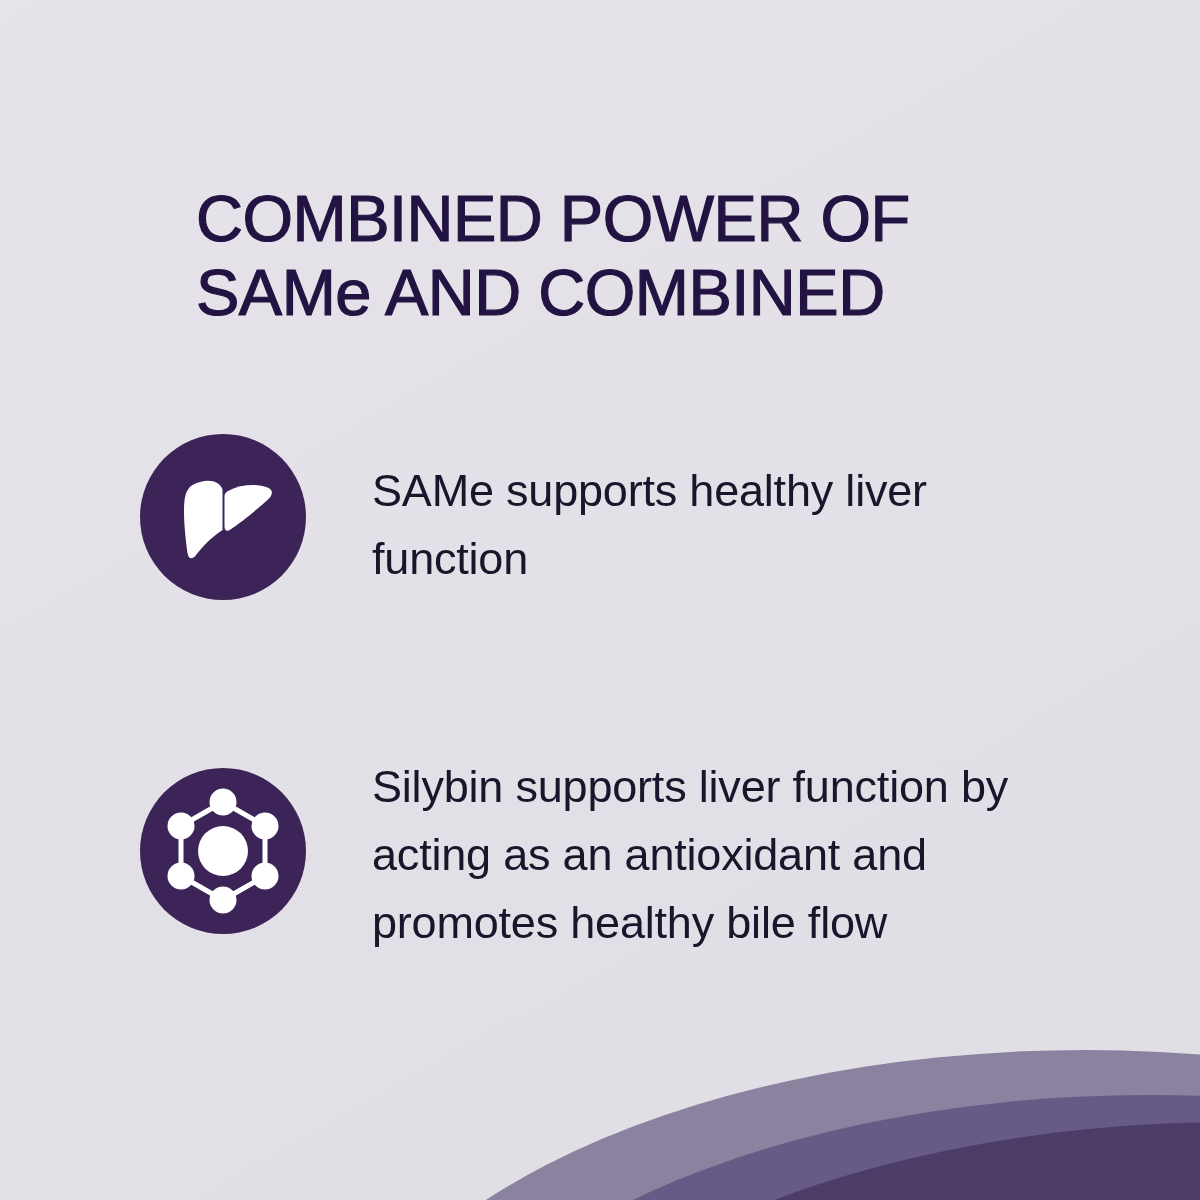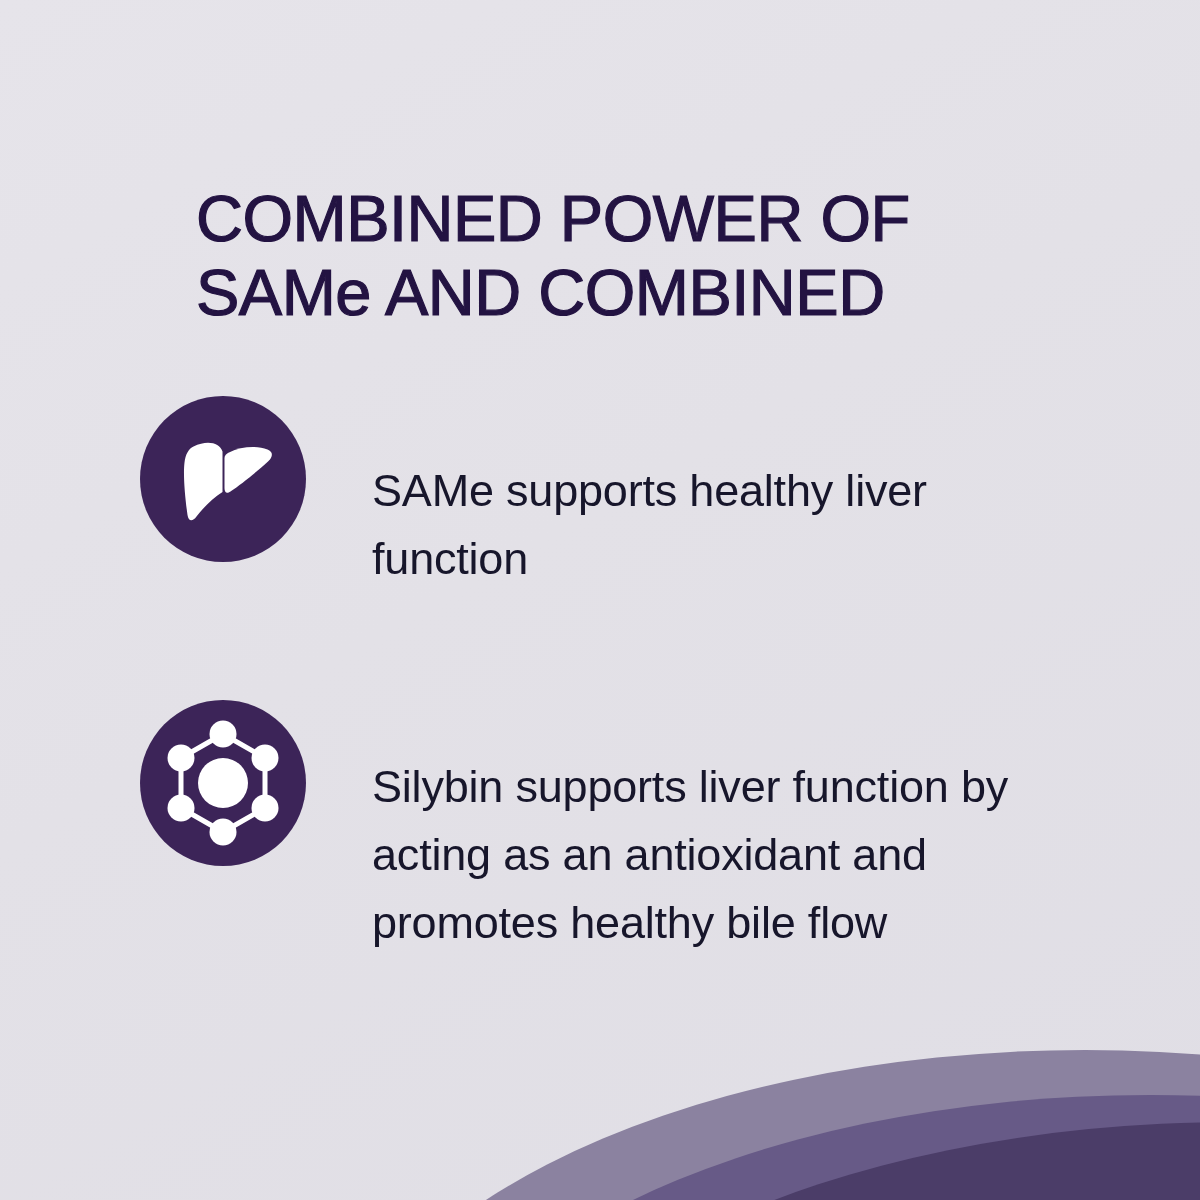--- a/index.html
+++ b/index.html
@@ -54,21 +54,21 @@
   
   .features {
     position: absolute;
     left: 0;
     top: 0;
     width: 1200px;
   }
   .feature {
     position: absolute;
     display: flex;
-    align-items: flex-start;
+    align-items: center;
   }
   .feature-1 { left: 140px; top: 396px; }
   .feature-2 { left: 140px; top: 700px; }
 
   .icon-badge {
     flex: 0 0 auto;
     width: 166px;
     height: 166px;
     border-radius: 50%;
     background: #3c2458;

